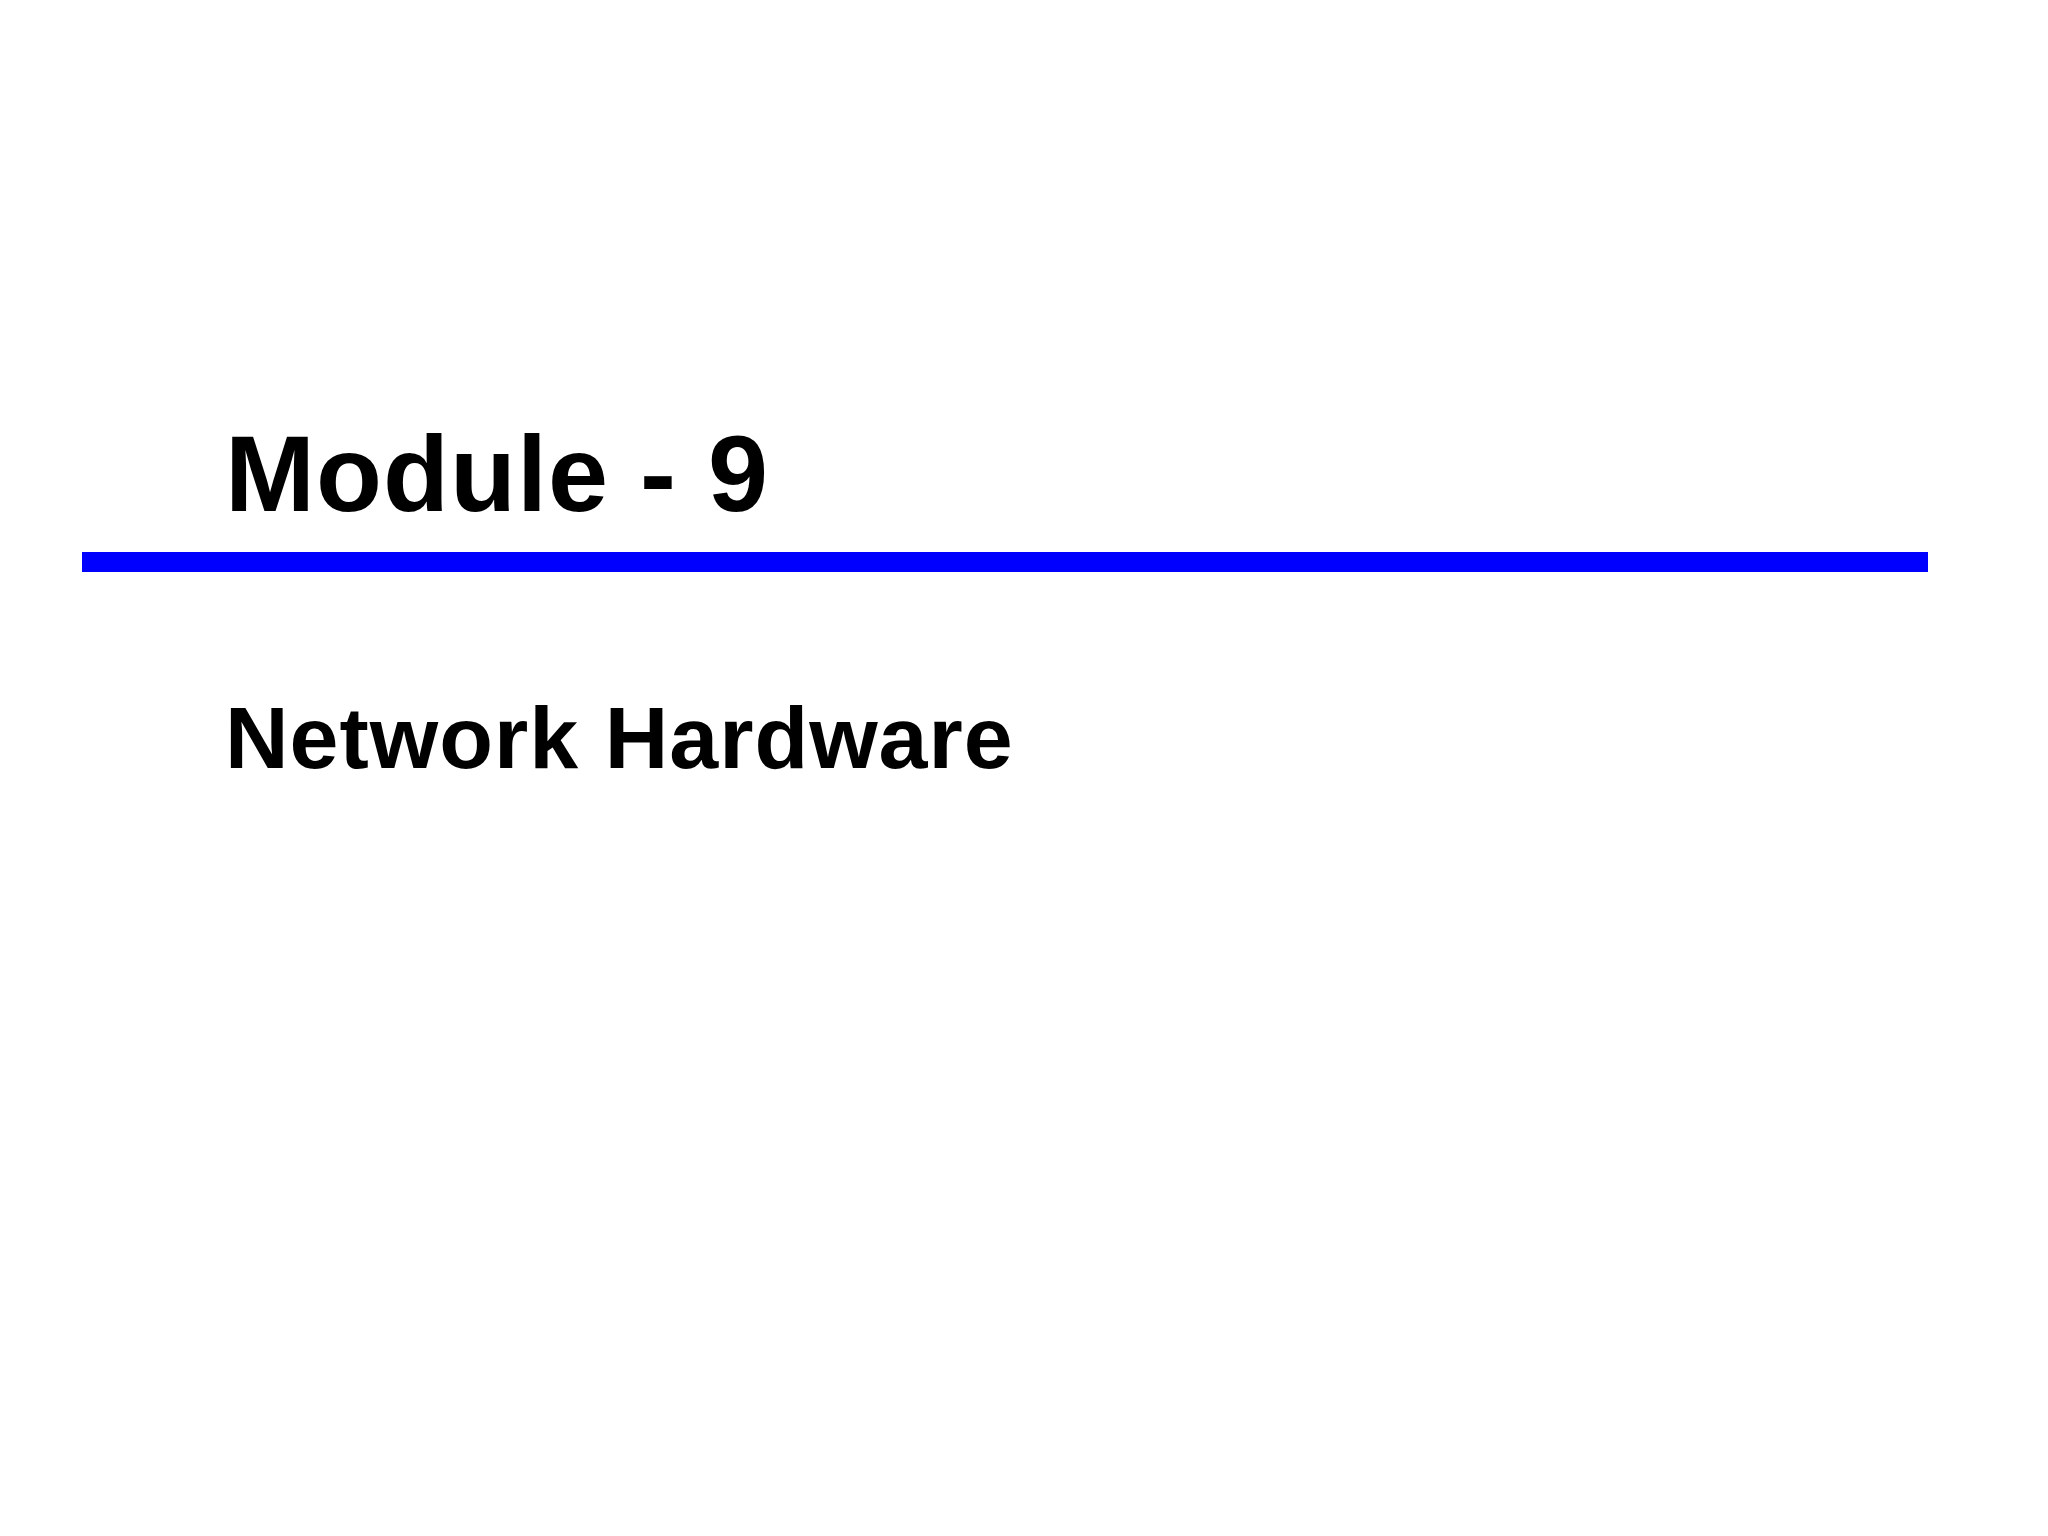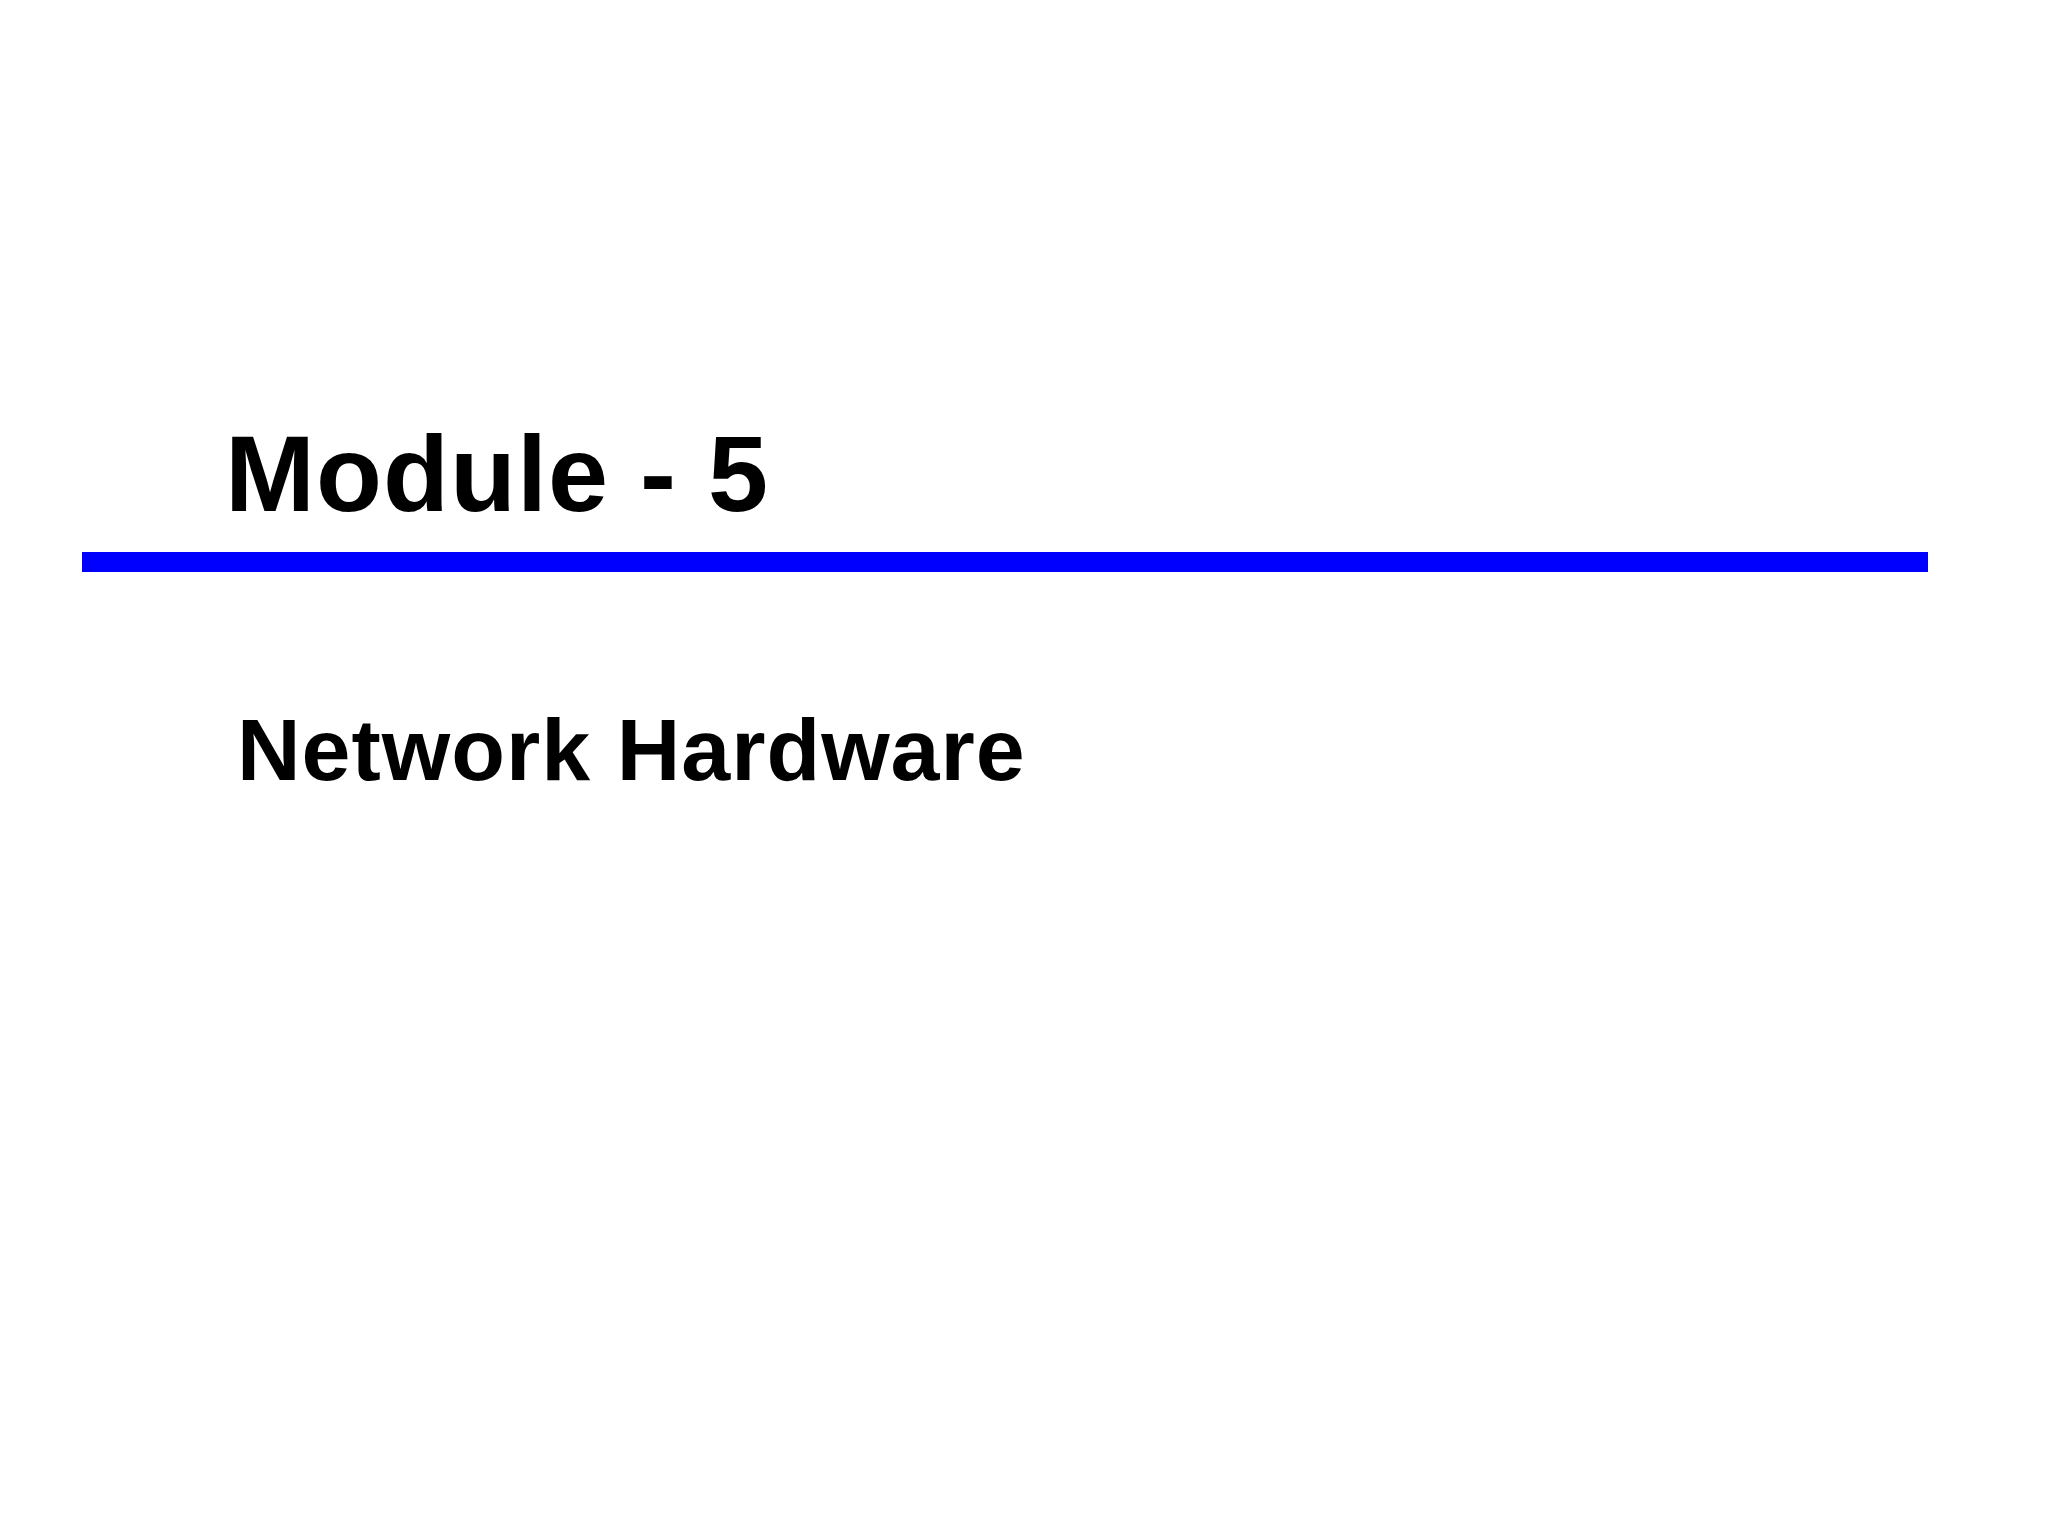--- a/index.html
+++ b/index.html
@@ -36,30 +36,30 @@
     left: 82px;
     top: 552px;
     width: 1846px;
     height: 20px;
     background: #0000ff; 
   }
   .slide-subtitle {
     position: absolute;
     left: 225px;
     top: 694px;
-    margin: 12px;
+    margin: 0;
     font-family: "Liberation Sans", "DejaVu Sans", sans-serif;
     font-weight: bold;
     font-size: 88px;
     line-height: 1;
     letter-spacing: 1px;
     color: #000000;
     white-space: nowrap;
   }
 </style>
 </head>
 <body>
 
 <div class="slide">
-  <h1 class="slide-title">Module - 5</h1>
+  <h1 class="slide-title">Module - 9</h1>
   <div class="title-divider" style="background: rgb(0, 0, 255);"></div>
   <h2 class="slide-subtitle">Network Hardware</h2>
 </div>
 
 </body></html>

